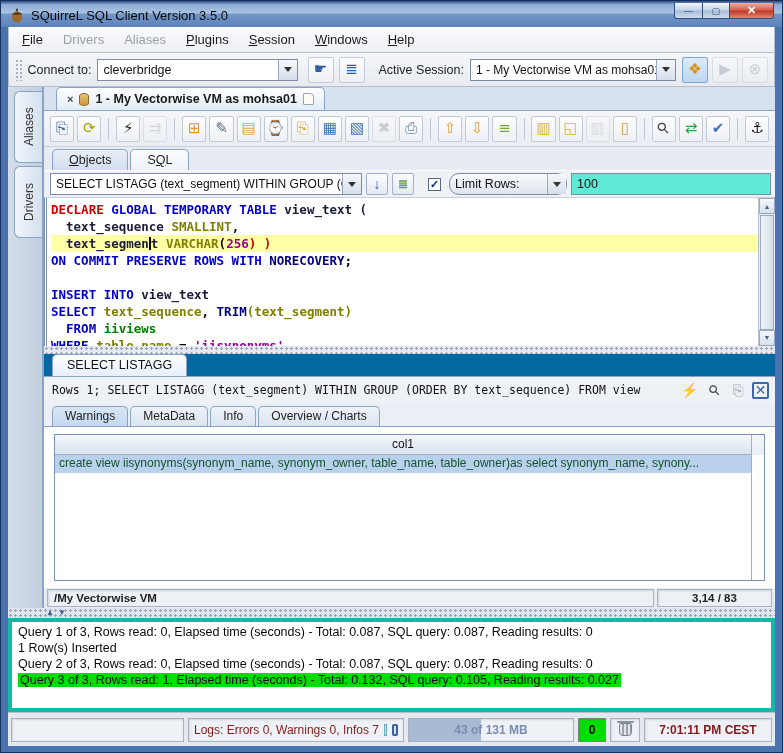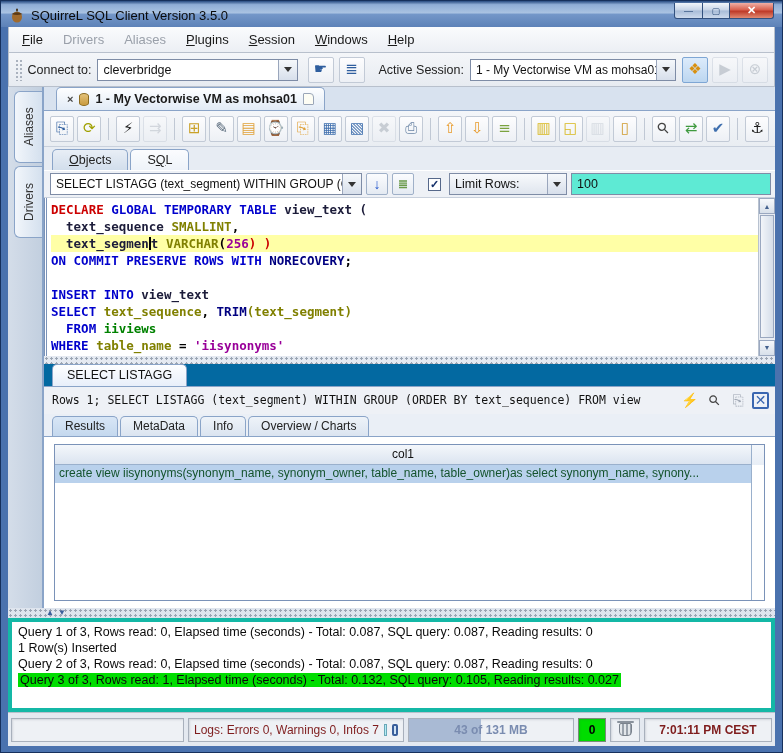--- a/index.html
+++ b/index.html
@@ -67,21 +67,21 @@
   .otab.sel{background:linear-gradient(#fbfcfe,#eef3f9);}
   
   .qbar{height:28px;display:flex;align-items:center;gap:4px;padding:0 4px 0 6px;background:#eef1f6;
     border-top:1px solid #fff;border-bottom:1px solid #c8d0dc;}
   .qcombo{width:312px;}
   .sqbtn{width:22px;height:22px;border:1px solid #9fb0c8;border-radius:2px;background:linear-gradient(#fbfcfe,#e4eaf2);
     display:flex;align-items:center;justify-content:center;}
   .sqbtn .glyph{font-size:14px;font-weight:bold;}
   .chk{width:13px;height:13px;border:1px solid #56688a;background:#fff;margin:0 4px 0 10px;
     display:flex;align-items:center;justify-content:center;font-size:11px;color:#15306a;font-weight:bold;line-height:1;}
-  .limitcombo{width:118px;background:linear-gradient(#f8fafc,#dfe5ee);}
+  .limitcombo{width:118px;background:linear-gradient(#f8fafc,#dfe5ee);border-radius:10px;}
   .limitcombo .cval{background:transparent;}
   .qfield{flex:1;height:22px;background:#5eead4;border:1px solid #7e8ca6;font-size:12.5px;padding:0 5px;
     display:flex;align-items:center;color:#111;}
   
   .editor-wrap{flex:1;display:flex;min-height:0;background:#fff;border-left:3px double #7a92b8;}
   .editor{flex:1;padding:3px 0 0 4px;font-family:"DejaVu Sans Mono",monospace;font-size:12.5px;font-weight:bold;
     line-height:17px;overflow:hidden;white-space:pre;}
   .ed-line{height:17px;}
   .ed-line.hl{background:#ffffa6;}
   .tk-kw{color:#0000cc;} .tk-err{color:#cc0000;} .tk-id{color:#1c1c3a;} .tk-typ{color:#808000;}
@@ -362,38 +362,42 @@
             <div class="ribtn">
               <span class="glyph" style="color: rgb(160, 168, 180);">⎘</span>
             </div>
             <div class="ribtn">
               <span class="glyph" style="color: rgb(58, 102, 176);">✕</span>
             </div>
           </div>
       </div>
 
       <div class="rtabs" id="result-tabs">
-          <div class="rtab sel">Results</div>
+          <div class="rtab sel">Warnings</div>
           <div class="rtab">MetaData</div>
           <div class="rtab">Info</div>
           <div class="rtab">Overview / Charts</div>
         </div>
 
       <div class="tablezone">
         <div class="jtable">
           <div class="jt-main">
             <div class="jt-head">col1</div>
             <div id="table-rows">
                 <div class="trow">create view  iisynonyms(synonym_name, synonym_owner, table_name, table_owner)as select synonym_name, synony...</div>
               </div>
           </div>
           <div class="jt-strip"></div>
         </div>
       </div>
 
+      <div class="sess-status">
+        <div class="scell l">/My Vectorwise VM</div>
+        <div class="scell r">3,14 / 83</div>
+      </div>
     </div>
   </div>
 
   <div class="hsplit">
     <span>▲</span>
     <span>▼</span>
   </div>
 
   <div class="logpanel" id="log-panel">
       <div class="log-line"><span>Query 1 of 3, Rows read: 0, Elapsed time (seconds) - Total: 0.087, SQL query: 0.087, Reading results: 0</span></div>

